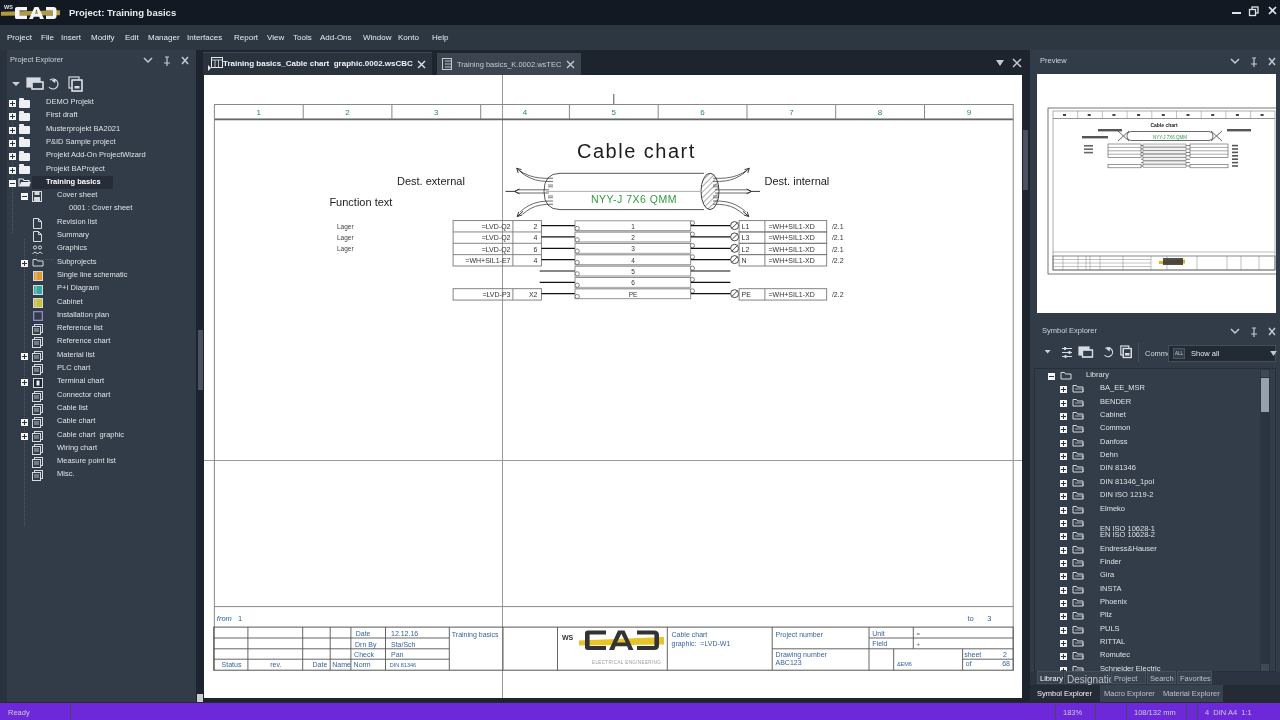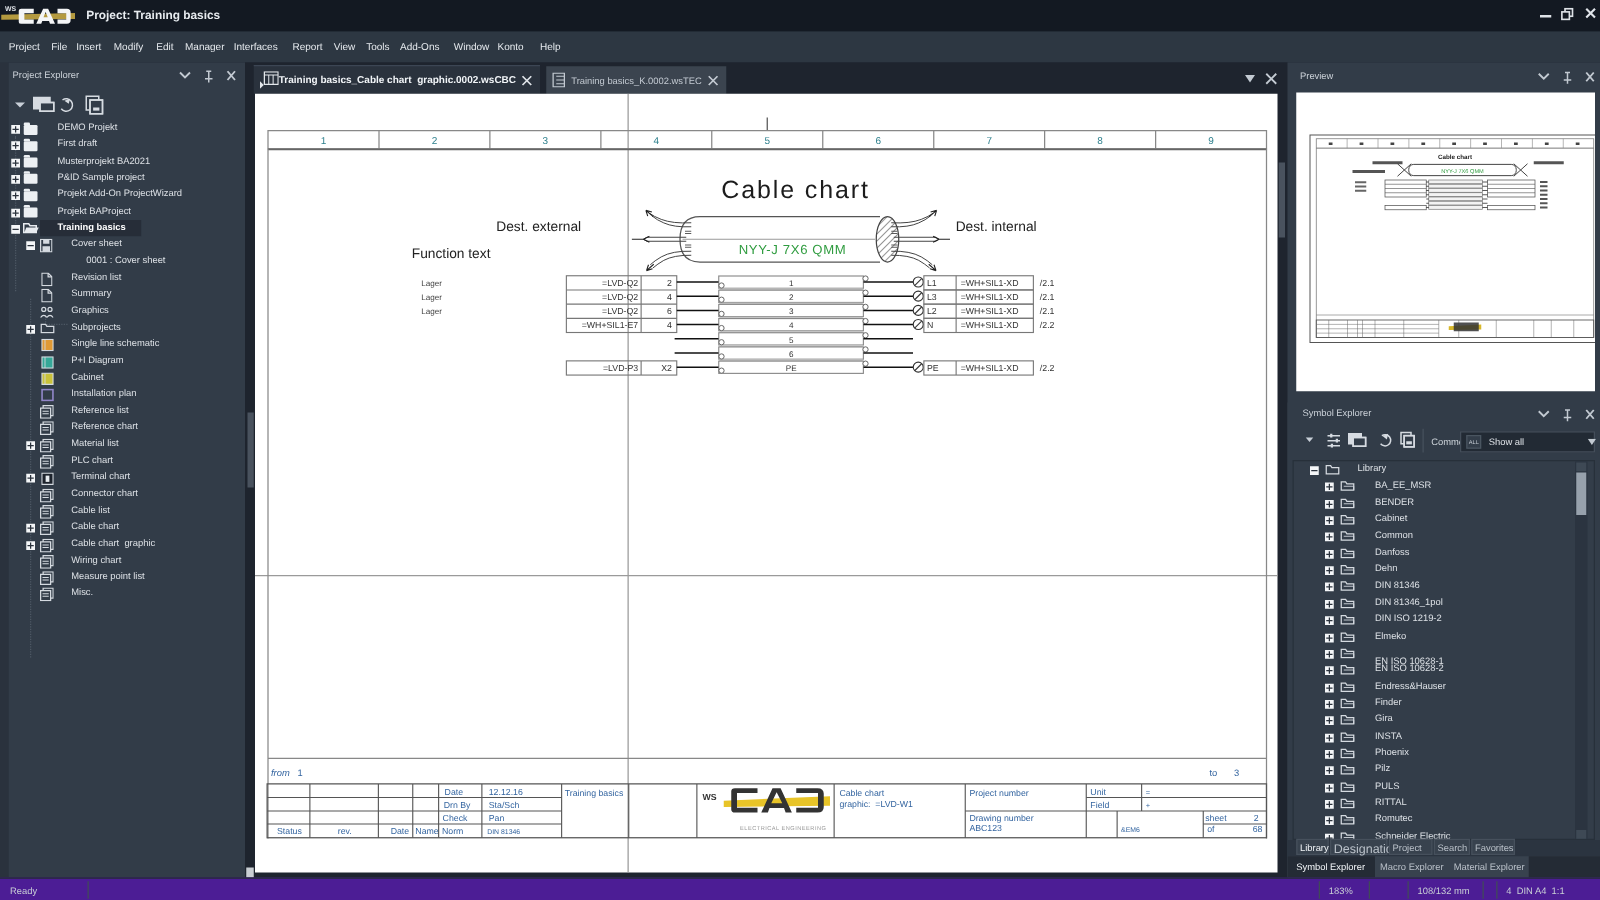--- a/index.html
+++ b/index.html
@@ -11,21 +11,21 @@
   #menubar { position:absolute; top:25px; left:0; width:1280px; height:25px; background:#2d3742;
      color:#e6eaee; font-size:8px; }
   #menubar span { position:absolute; top:8px; }
   .tree-row { position:absolute; white-space:nowrap; color:#dde1e6; font-size:7.5px;padding-left:12px; }
   .pbox { position:absolute; width:7px; height:7px; background:#f4f6f8; }
   .pbox i { position:absolute; left:1px; top:3px; width:5px; height:1px; background:#2a323c; }
   .pbox b { position:absolute; left:3px; top:1px; width:1px; height:5px; background:#2a323c; }
   .fold { position:absolute; width:11px; height:8px; background:#edf0f3; border-radius:1px; }
   .fold:before { content:""; position:absolute; top:-2px; left:0; width:5px; height:2px; background:#edf0f3;
      border-radius:1px 1px 0 0; }
-  #statusbar { position:absolute; top:702px; left:0; width:1280px; height:18px; background:#4c1d95;
+  #statusbar { position:absolute; top:702px; left:0; width:1280px; height:18px; background:#6d28d9;
      color:#c9cfd6; font-size:7.5px; border-top:1px solid #232b35;}
   .vsep { position:absolute; top:2px; width:1px; height:14px; background:#404b58; }
 </style>
 </head>
 <body>
 <div id="app" style="position:absolute;top:0;left:0;width:1280px;height:720px">
 
 <div id="menubar">
 <span style="left:7px">Project</span>
 <span style="left:41px">File</span>

